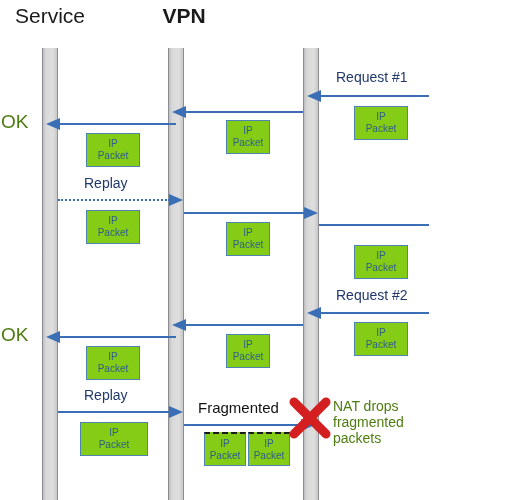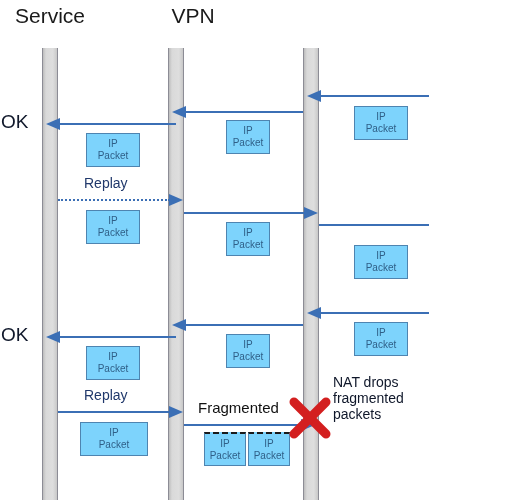--- a/index.html
+++ b/index.html
@@ -73,42 +73,42 @@
     white-space: nowrap;
   }
   .arrow-label.dark {
     color: #111111;
     font-size: 15px;
   }
 
   
   .packet {
     position: absolute;
-    background: #7dd3fc;
+    background: #84cc16;
     border: 1px solid #4e84b0;
     box-sizing: border-box;
     color: #2f5f87;
     font-size: 10px;
     line-height: 12px;
     text-align: center;
     display: flex;
     flex-direction: column;
     justify-content: center;
     align-items: center;
     font-family: "Liberation Sans", sans-serif;
   }
   .packet.frag {
     border-top: 2px dashed #1a1a1a;
   }
   .packet span { display: block; }
 
   
   .note {
     position: absolute;
-    color: #0f172a;
+    color: #4d7c0f;
     font-size: 19px;
     line-height: 21px;
     font-family: "Liberation Sans", sans-serif;
     white-space: nowrap;
   }
   .note.small {
     font-size: 14px;
     line-height: 16px;
     white-space: pre-line;
   }
@@ -122,43 +122,45 @@
 </style>
 </head>
 <body>
 
 <div id="diagram">
     <div class="lifeline" style="left: 42px; top: 48px; height: 452px;"></div>
     <div class="lifeline" style="left: 168px; top: 48px; height: 452px;"></div>
     <div class="lifeline" style="left: 303px; top: 48px; height: 452px;"></div>
     <div class="lifeline" style="left: 448px; top: 48px; height: 452px;"></div>
     <div class="participant-label" style="left: 0px; top: 4px; width: 100px;">Service</div>
-    <div class="participant-label" style="left: 143px; top: 4px; width: 100px;">VPN</div>
+    <div class="participant-label" style="left: 134px; top: 4px; width: 100px; font-weight: bold;">VPN</div>
     <div class="arrow" style="left: 320px; top: 95px; width: 128px;">
       <div class="head left"></div>
     </div>
+    <div class="arrow-label" style="left: 336px; top: 69px;">Request #1</div>
     <div class="arrow" style="left: 185px; top: 111px; width: 118px;">
       <div class="head left"></div>
     </div>
     <div class="arrow" style="left: 59px; top: 123px; width: 117px;">
       <div class="head left"></div>
     </div>
     <div class="arrow dotted" style="left: 58px; top: 199px; width: 112px;">
       <div class="head right"></div>
     </div>
     <div class="arrow-label" style="left: 84px; top: 175px;">Replay</div>
     <div class="arrow" style="left: 184px; top: 212px; width: 121px;">
       <div class="head right"></div>
     </div>
     <div class="arrow" style="left: 319px; top: 224px; width: 131px;">
       <div class="head right"></div>
     </div>
     <div class="arrow" style="left: 320px; top: 312px; width: 128px;">
       <div class="head left"></div>
     </div>
+    <div class="arrow-label" style="left: 336px; top: 287px;">Request #2</div>
     <div class="arrow" style="left: 185px; top: 324px; width: 118px;">
       <div class="head left"></div>
     </div>
     <div class="arrow" style="left: 59px; top: 336px; width: 117px;">
       <div class="head left"></div>
     </div>
     <div class="arrow" style="left: 58px; top: 411px; width: 112px;">
       <div class="head right"></div>
     </div>
     <div class="arrow-label" style="left: 84px; top: 387px;">Replay</div>
@@ -210,21 +212,21 @@
       <span>IP</span>
       <span>Packet</span>
     </div>
     <div class="packet frag" style="left: 248px; top: 432px; width: 42px; height: 34px;">
       <span>IP</span>
       <span>Packet</span>
     </div>
     <div class="note" style="left: 1px; top: 111px;">OK</div>
     <div class="note" style="left: 466px; top: 211px;">OK</div>
     <div class="note" style="left: 1px; top: 324px;">OK</div>
-    <div class="note small" style="left: 333px; top: 374px;">NAT drops
+    <div class="note small" style="left: 333px; top: 398px;">NAT drops
 fragmented
 packets</div>
     <div class="note" style="left: 466px; top: 399px;">Stuck!</div>
     <div class="drop-x" style="left: 288px; top: 396px; width: 44px; height: 44px;"><svg width="44" height="44" viewBox="0 0 44 44">
         <line x1="6" y1="6" x2="38" y2="38" stroke="#d31f1f" stroke-width="9" stroke-linecap="round"></line>
         <line x1="38" y1="6" x2="6" y2="38" stroke="#d31f1f" stroke-width="9" stroke-linecap="round"></line>
       </svg></div>
   </div>
 
 </body></html>

